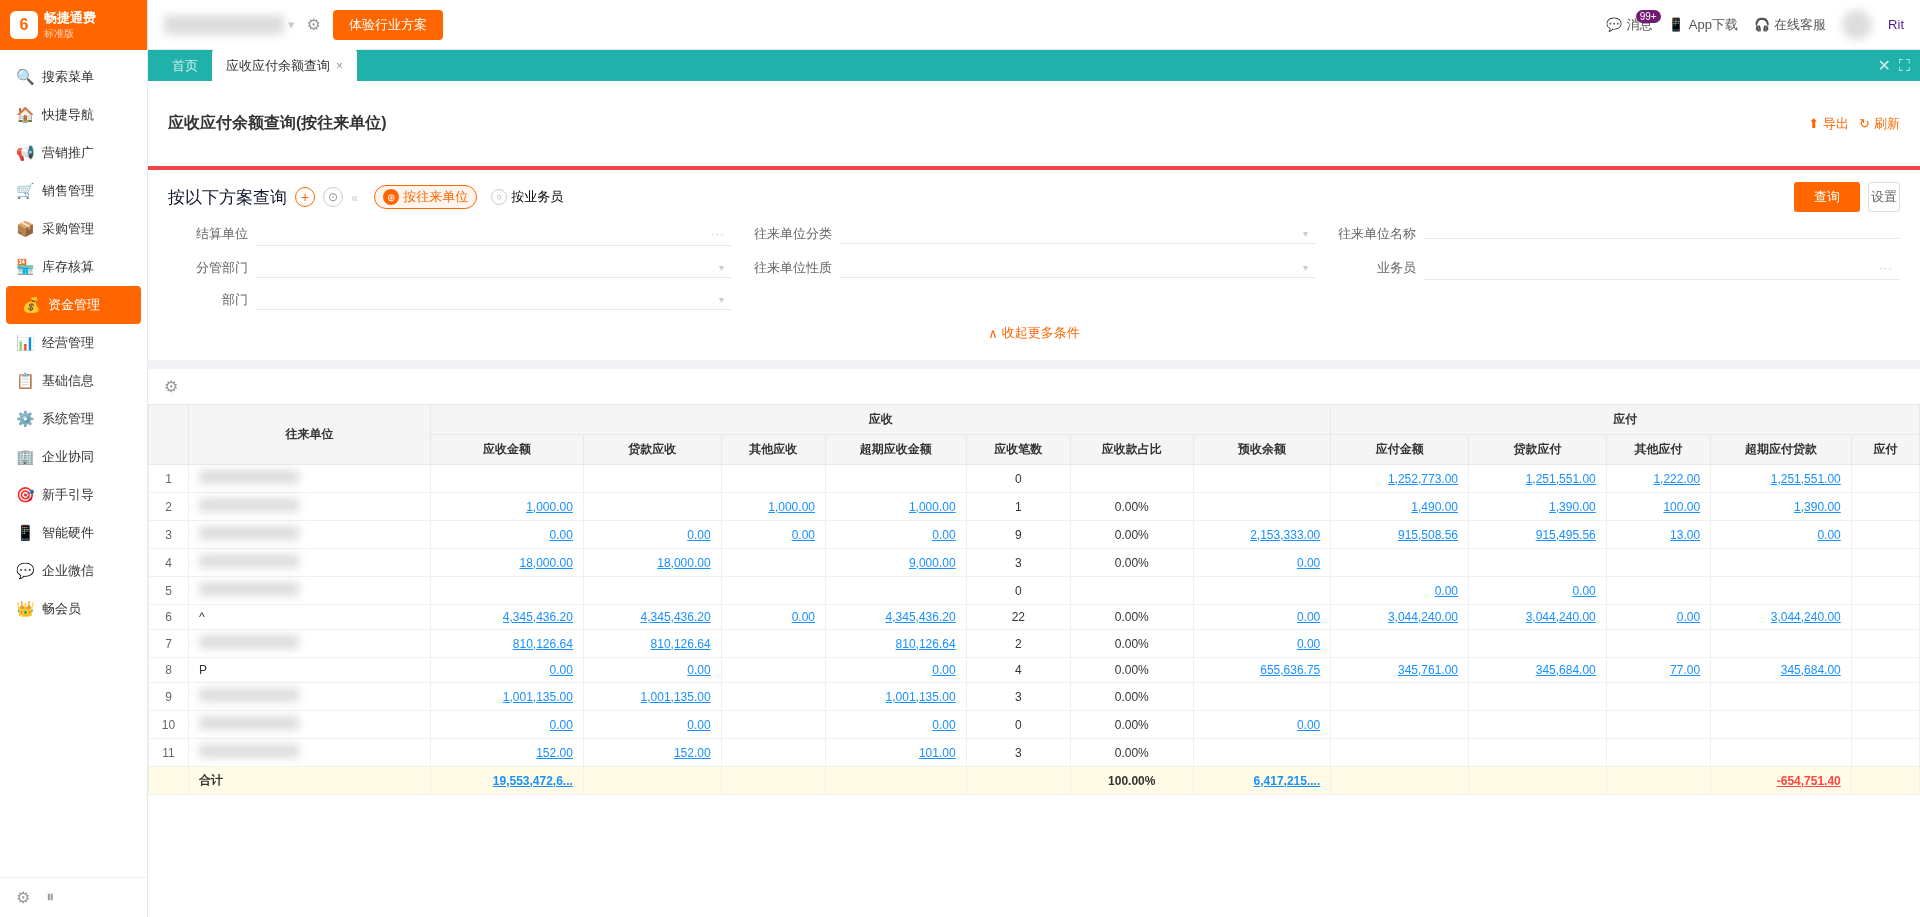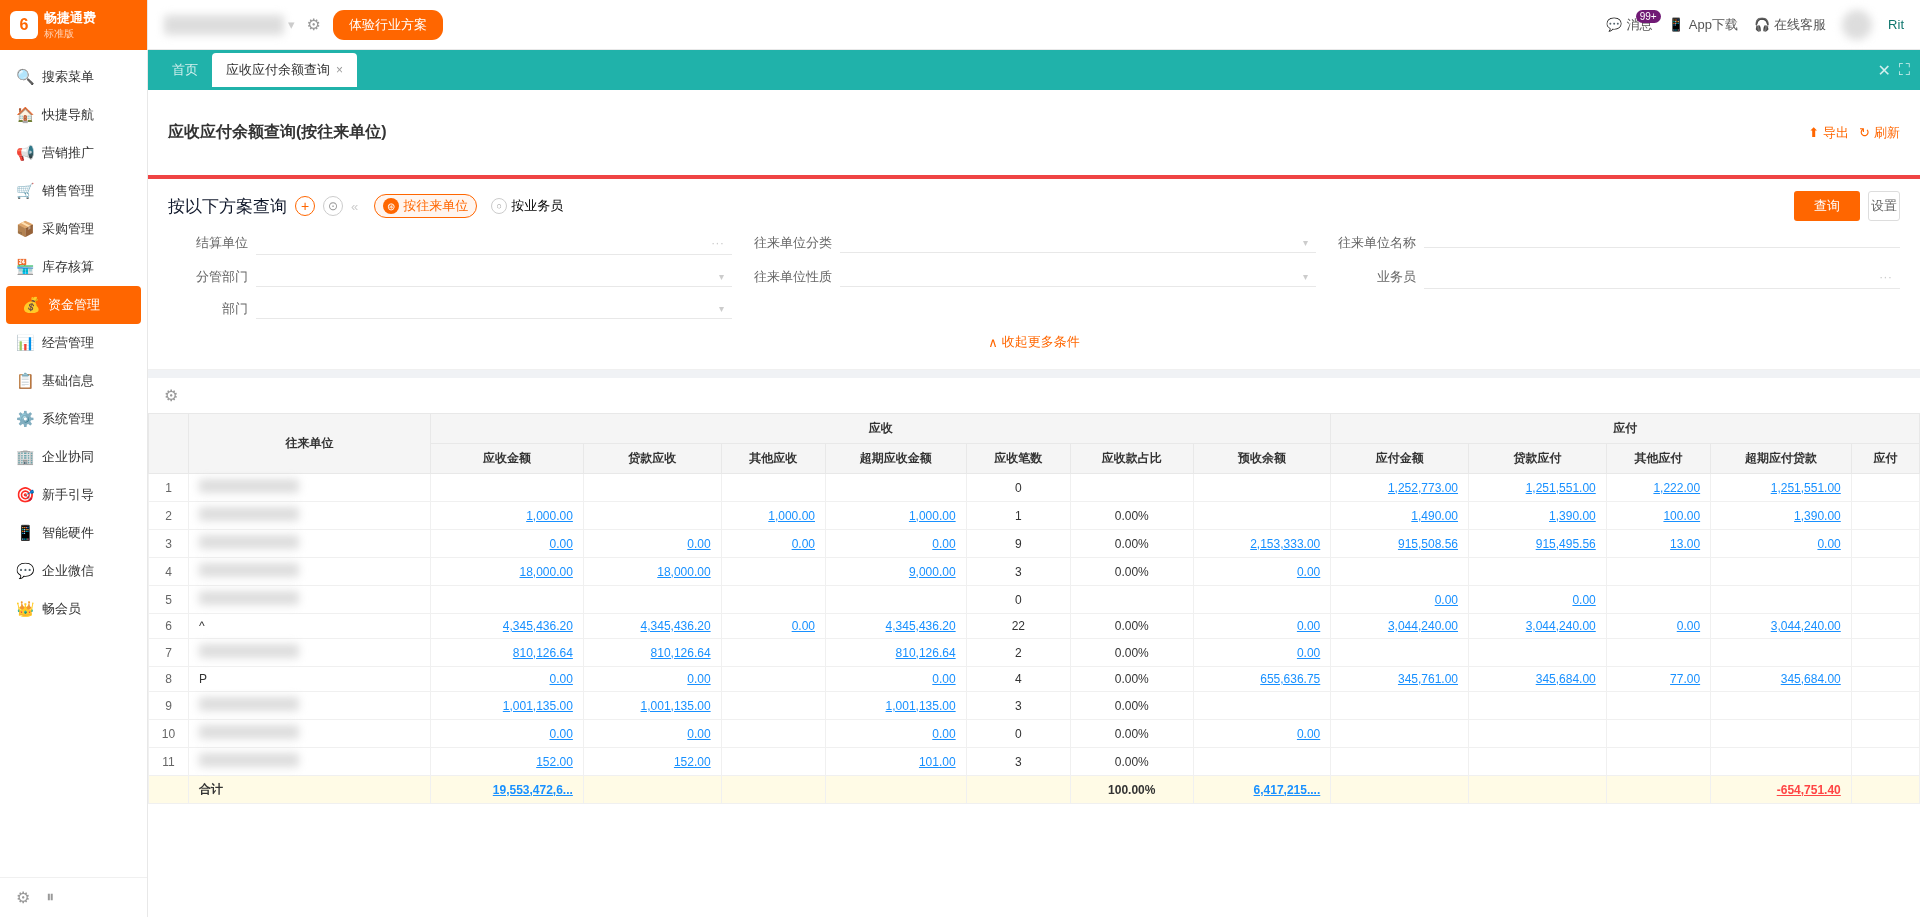--- a/index.html
+++ b/index.html
@@ -16,27 +16,27 @@
     .sidebar-footer { padding: 10px 16px; border-top: 1px solid #f0f0f0; display: flex; gap: 16px; }
 
     
     .main { flex: 1; display: flex; flex-direction: column; overflow: hidden; }
 
     
     .topbar { height: 50px; background: #fff; display: flex; align-items: center; padding: 0 16px; border-bottom: 1px solid #e8e8e8; gap: 12px; flex-shrink: 0; }
     .topbar-breadcrumb { color: #999; font-size: 13px; display: flex; align-items: center; gap: 4px; }
     .topbar-breadcrumb-arrow { color: #ccc; }
     .topbar-gear { color: #999; cursor: pointer; font-size: 16px; }
-    .topbar-btn { background: #ff6600; color: #fff; border: none; padding: 6px 16px; border-radius: 11px; cursor: pointer; font-size: 13px; }
+    .topbar-btn { background: #ff6600; color: #fff; border: none; padding: 6px 16px; border-radius: 4px; cursor: pointer; font-size: 13px; }
     .topbar-right { margin-left: auto; display: flex; align-items: center; gap: 16px; }
     .topbar-right-item { display: flex; align-items: center; gap: 4px; color: #555; cursor: pointer; position: relative; }
     .badge { background: #701a75; color: #fff; font-size: 10px; padding: 1px 4px; border-radius: 8px; position: absolute; top: -6px; right: -8px; }
 
     
-    .tabbar { height: 40px; background: #20b2aa; display: flex; align-items: center; padding: 0 10px; flex-shrink: 0; }
+    .tabbar { height: 31px; background: #20b2aa; display: flex; align-items: center; padding: 0 10px; flex-shrink: 0; }
     .tab { padding: 8px 14px; color: rgba(255,255,255,0.8); cursor: pointer; font-size: 13px; display: flex; align-items: center; gap: 6px; }
     .tab.active { background: #fff; color: #333; border-radius: 4px 4px 0 0; }
     .tab-close { font-size: 12px; color: #999; }
     .tabbar-actions { margin-left: auto; display: flex; gap: 8px; }
     .tabbar-action-btn { color: rgba(255,255,255,0.8); cursor: pointer; font-size: 16px; background: none; border: none; }
 
     
     .page-content { flex: 1; background: #f0f2f5; overflow-y: auto; padding: 0; display: flex; flex-direction: column; }
 
     
@@ -178,21 +178,21 @@
       </div>
       <div class="topbar-right-item">
         <span>📱</span>
         <span>App下载</span>
       </div>
       <div class="topbar-right-item">
         <span>🎧</span>
         <span>在线客服</span>
       </div>
       <div style="width:30px;height:30px;background:#ddd;border-radius:50%;overflow:hidden;" class="blurred"></div>
-      <span style="color:#0f766e;">Rit</span>
+      <span style="color:#4c1d95;">Rit</span>
     </div>
   </div>
 
   <div class="tabbar">
     <div class="tab">
       <span>首页</span>
     </div>
     <div class="tab active">
       <span>应收应付余额查询</span>
       <span class="tab-close">×</span>

